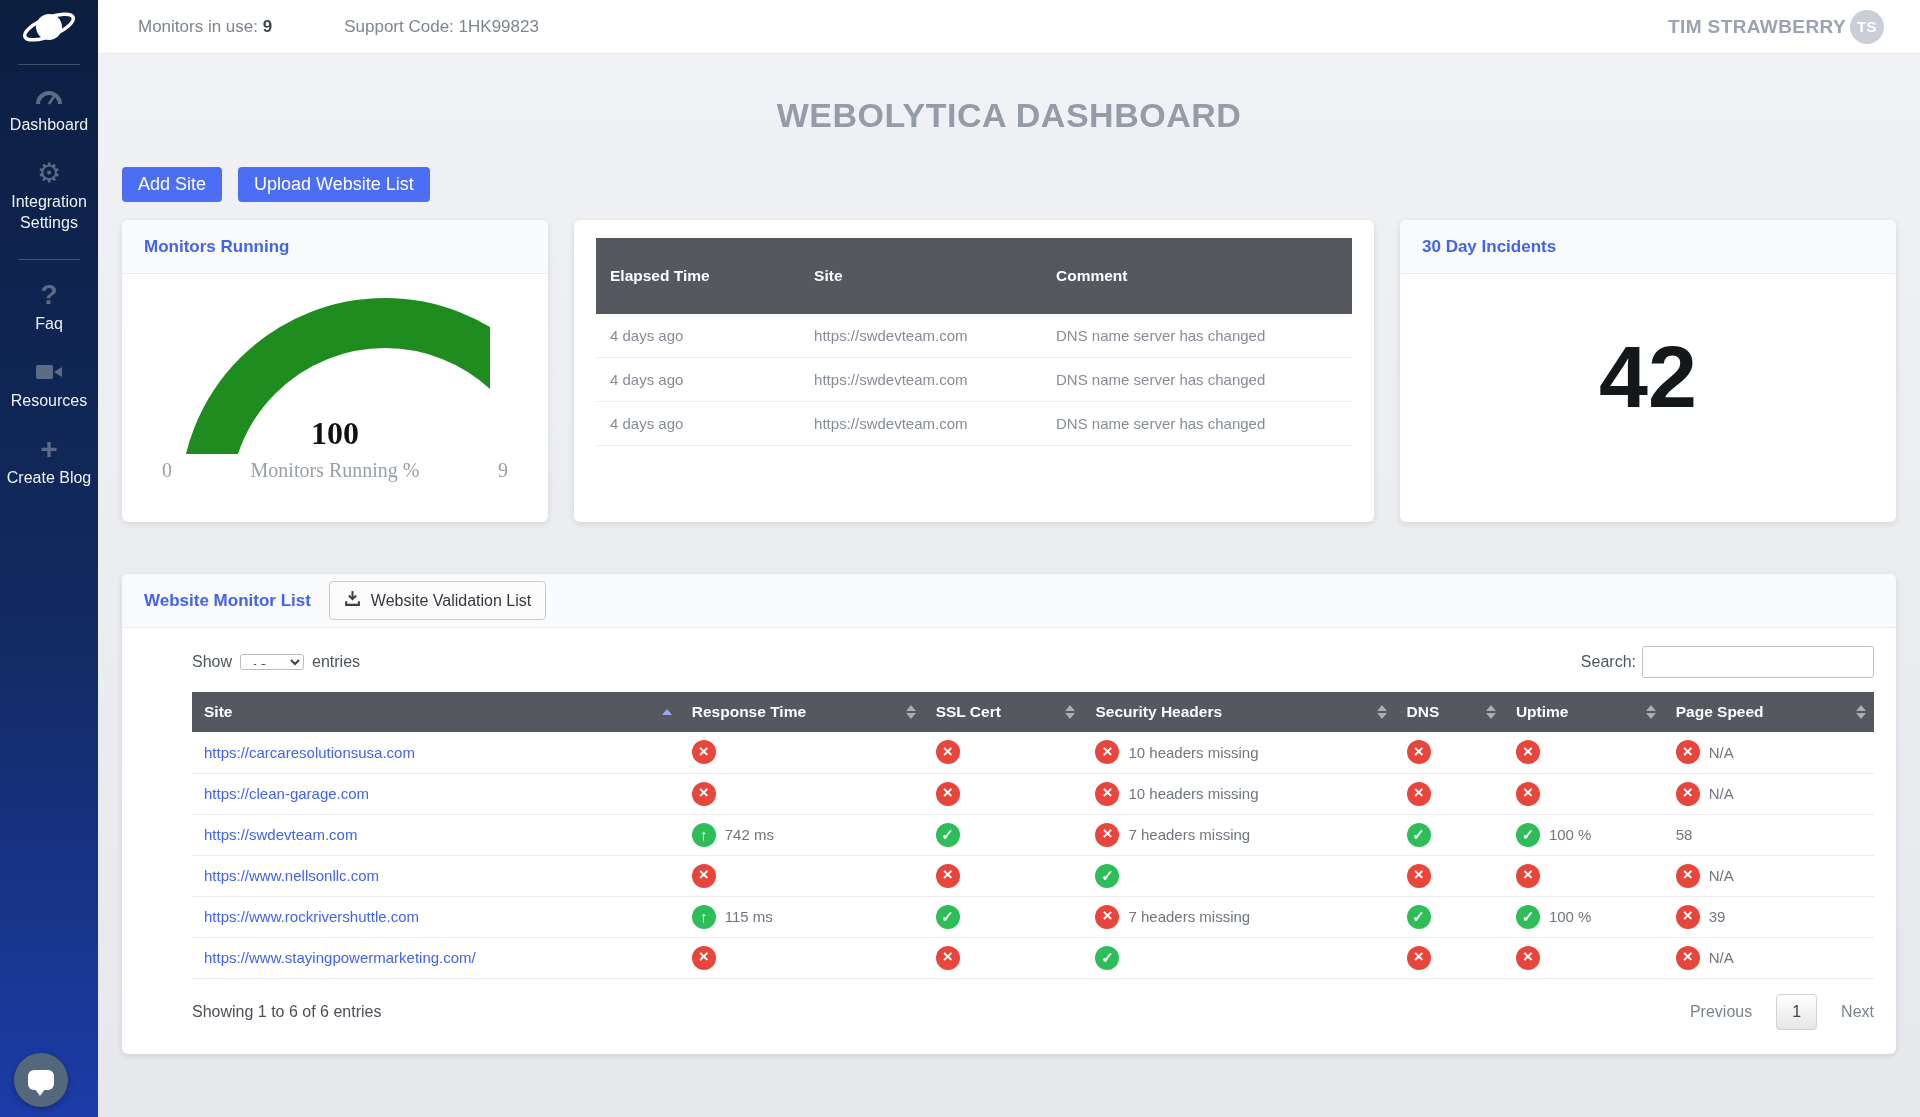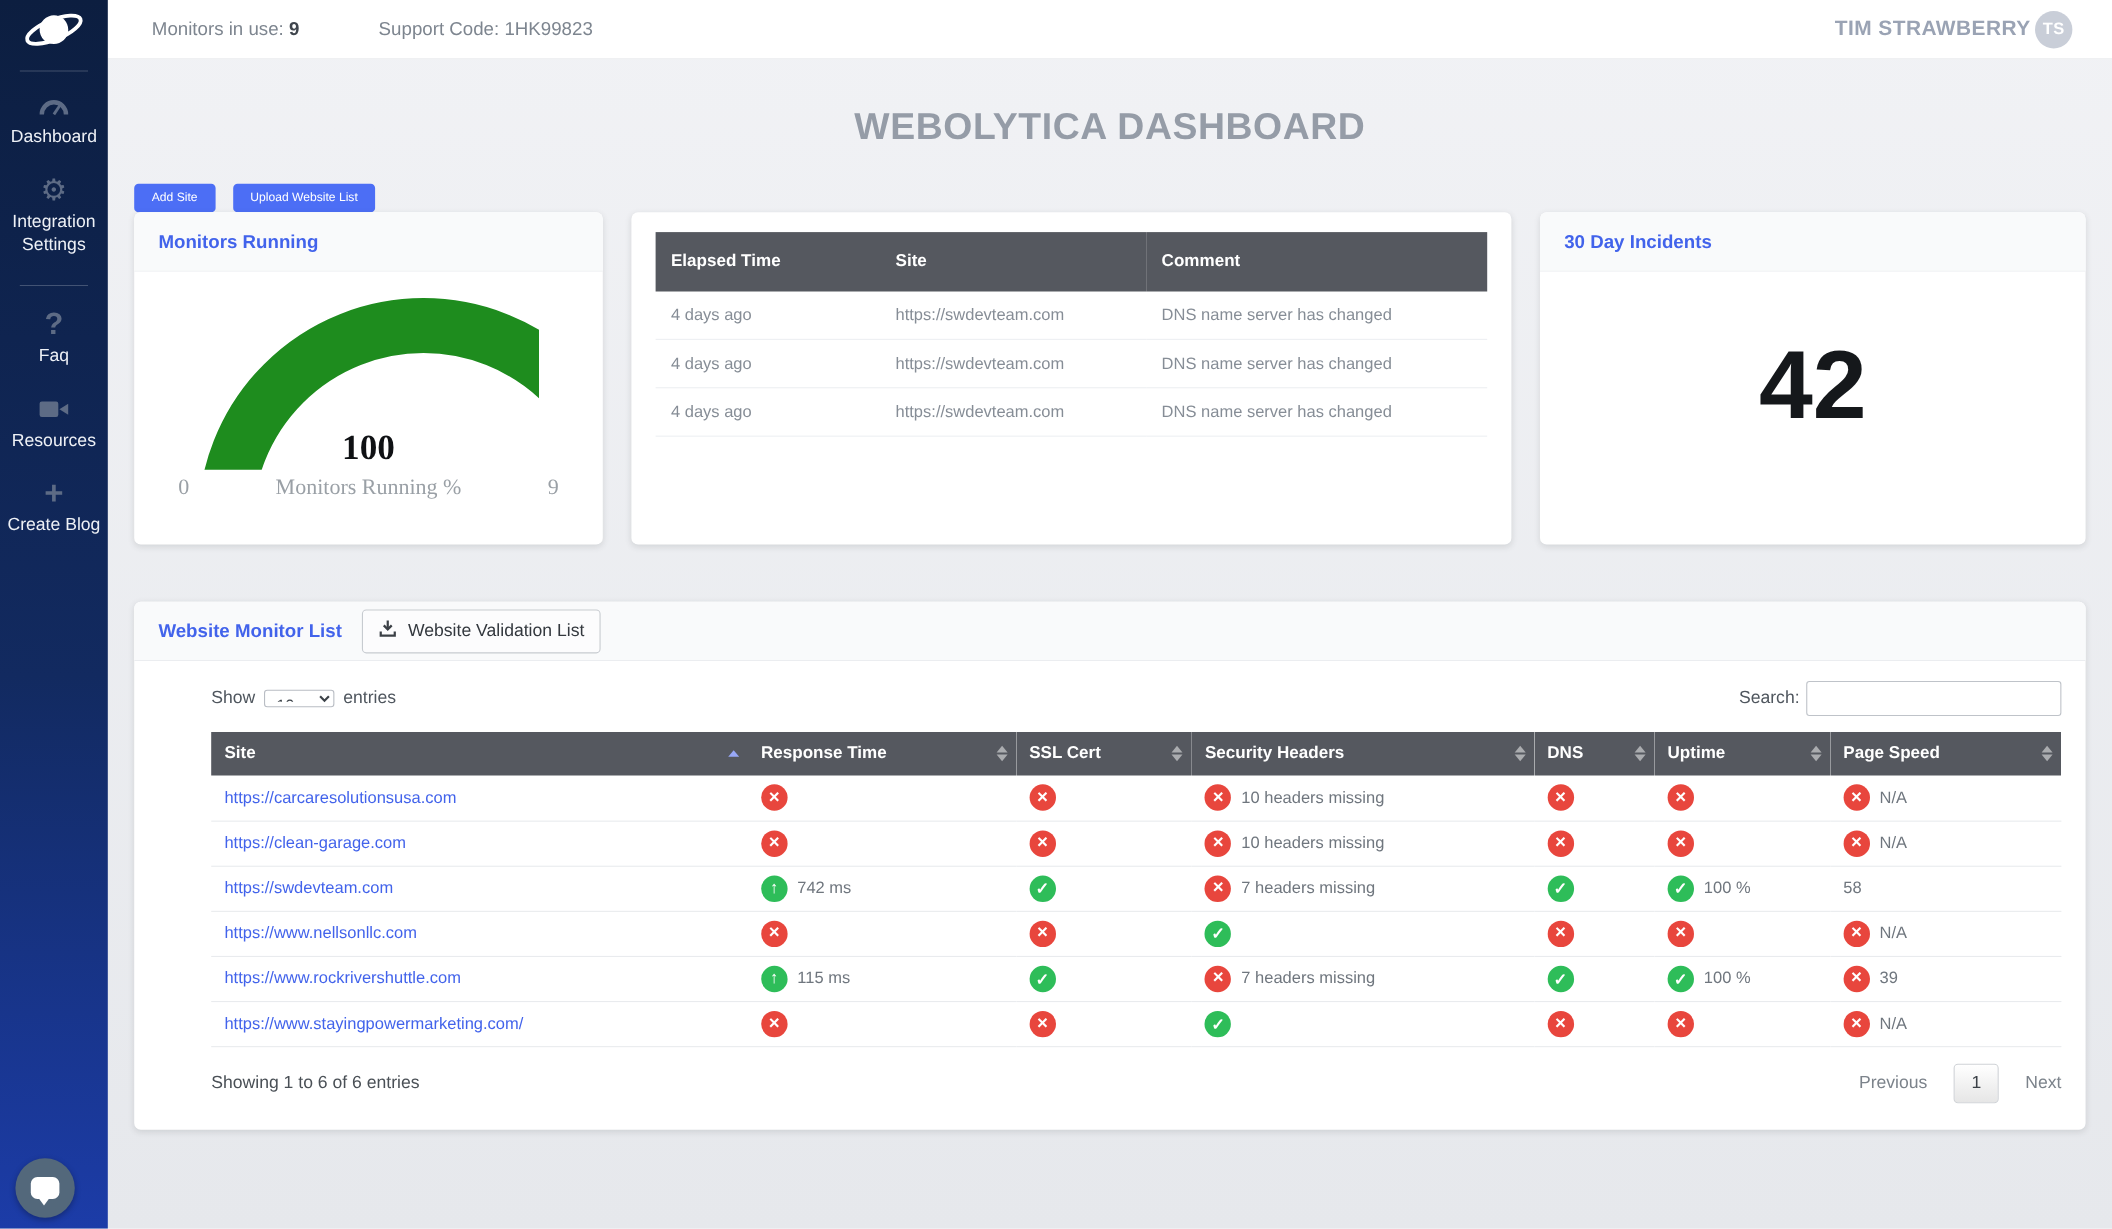--- a/index.html
+++ b/index.html
@@ -37,25 +37,25 @@
   .topstat b { color:#3f454d; font-weight:700; }
   .topuser { margin-left:auto; display:flex; align-items:center; gap:4px; color:#9aa3b4; font-weight:700; font-size:19px; letter-spacing:.4px; cursor:pointer; }
   .avatar { width:34px; height:34px; border-radius:50%; background:#c9ced8; color:#ffffff; font-size:15px; font-weight:700; display:flex; align-items:center; justify-content:center; }
 
   
   .content { position:absolute; left:98px; top:54px; right:0; bottom:0; padding:0 24px; }
   .page-title { text-align:center; margin-top:42px; font-size:34px; font-weight:800; letter-spacing:.5px; color:#959ca7; }
   .actions { display:flex; gap:16px; margin-top:32px; }
   .btn-primary {
     background:#4c6ef5; color:#fff; border:none; border-radius:4px;
-    padding:7px 16px; font-size:11px; font-family:inherit; cursor:pointer;
-  }
-
-  
-  .cards-row { display:flex; gap:26px; }
+    padding:7px 16px; font-size:18px; font-family:inherit; cursor:pointer;
+  }
+
+  
+  .cards-row { display:flex; gap:26px; margin-top:18px; }
   .card { background:#fff; border-radius:6px; box-shadow:0 2px 6px rgba(60,64,67,.14); }
   .card-header {
     height:54px; display:flex; align-items:center; gap:18px; padding:0 22px;
     background:#f9fafb; border-bottom:1px solid #ebedf0; border-radius:6px 6px 0 0;
     color:#4263eb; font-size:17px; font-weight:700;
   }
   .gauge-card { width:426px; height:302px; }
   .incident-card { flex:1; height:302px; }
   .count-card { width:496px; height:302px; }
 
@@ -66,21 +66,21 @@
     content:""; position:absolute; top:0; left:0; width:310px; height:310px;
     border-radius:50%; border:50px solid #1e8c1e;
   }
   .gauge-value { position:absolute; bottom:2px; left:0; right:0; text-align:center; font-size:32px; font-weight:800; color:#0f1114; }
   .gauge-labels { width:346px; display:flex; justify-content:space-between; align-items:baseline; margin-top:5px; color:#9aa0a6; font-size:20px; }
 
   
   .incident-body { padding:18px 22px 0; }
   table { border-collapse:collapse; width:100%; }
   .incident-table th {
-    background:#55585f; color:#fff; text-align:left; font-size:15.5px; font-weight:700; padding:18px 14px;
+    background:#55585f; color:#fff; text-align:left; font-size:15.5px; font-weight:700; padding:29px 14px;
   }
   .incident-table td { font-size:15px; color:#868d96; padding:13px 14px; border-bottom:1px solid #edeff2; }
 
   .count-body { display:flex; justify-content:center; padding-top:52px; }
   .count-value { font-size:88px; font-weight:800; color:#15181b; }
 
   
   .monitor-card { margin-top:52px; height:480px; }
   .btn-light {
     display:inline-flex; align-items:center; gap:10px; background:#fcfcfd; border:1px solid #c7cbd0;

